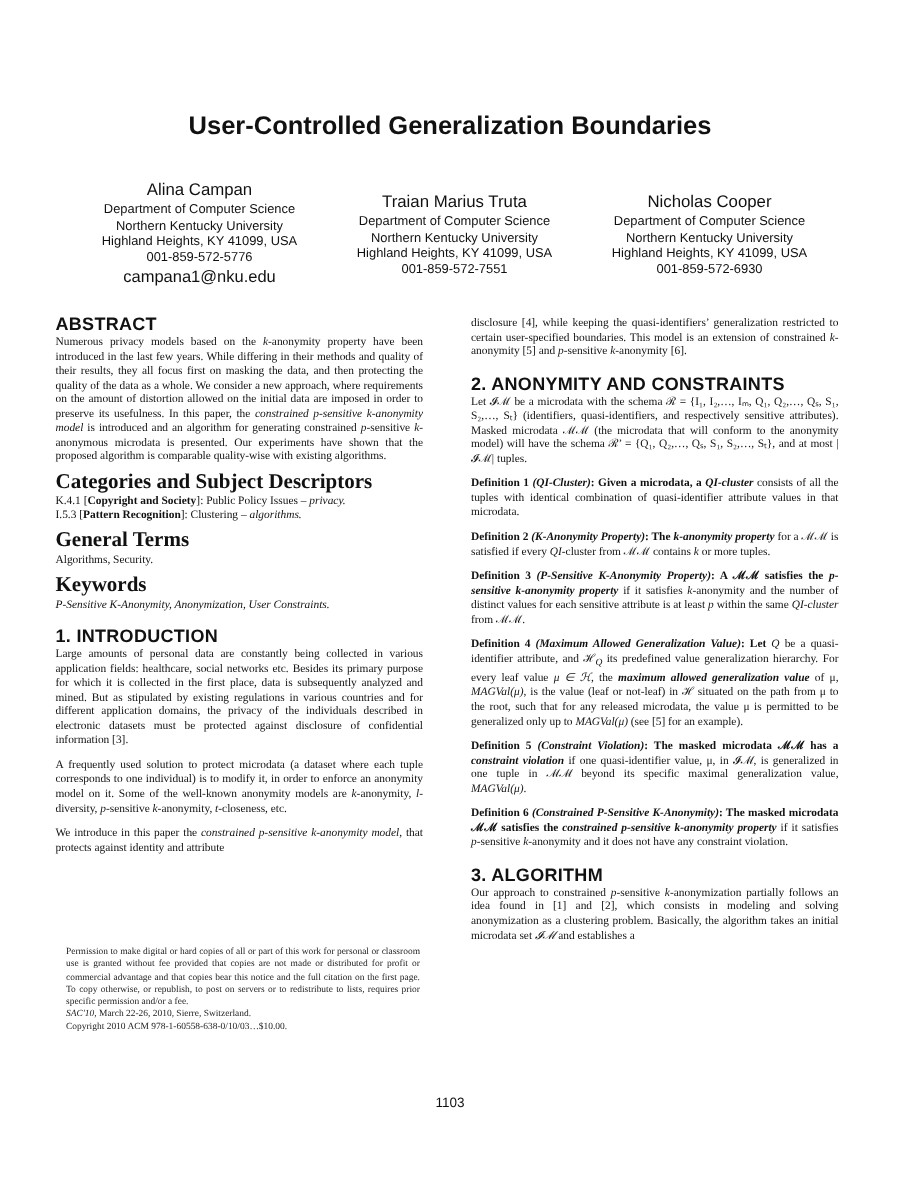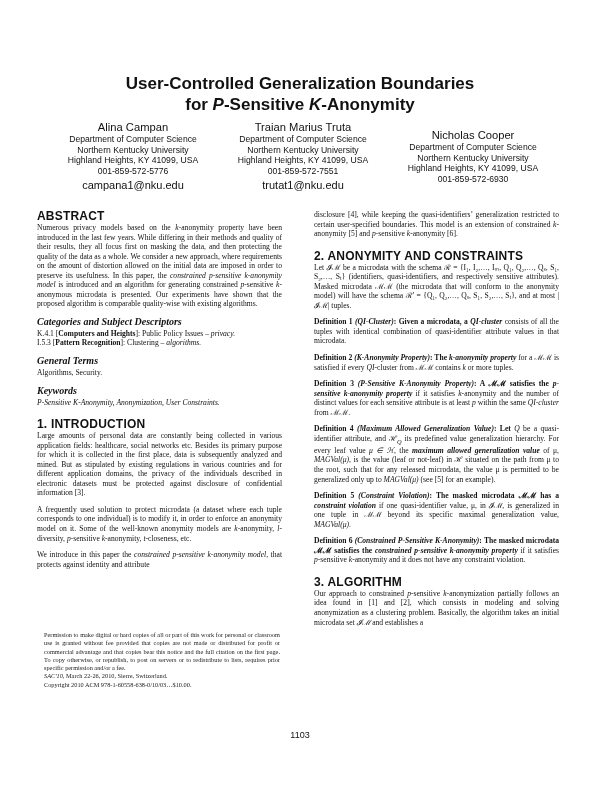--- a/index.html
+++ b/index.html
@@ -10,72 +10,70 @@
   .title i { font-style: italic; }
   .authors { position: absolute; top: 121px; left: 48px; width: 510px; display: flex; justify-content: space-between; align-items: center; }
   .author { width: 170px; text-align: center; font-family: "Liberation Sans", sans-serif; color: #111; }
   .author .name { font-size: 11.2px; line-height: 13px; }
   .author .line { font-size: 8.6px; line-height: 10.5px; }
   .author .email { font-size: 11px; line-height: 13px; margin-top: 3px; }
   .col { position: absolute; top: 210px; width: 245px; font-family: "Liberation Serif", serif; font-size: 7.6px; line-height: 9.55px; text-align: justify; color: #111; }
   .col.left { left: 37px; }
   .col.right { left: 314px; }
   .h1 { font-family: Liberation Sans, sans-serif; font-weight: bold; font-size: 12px; line-height: 12px; margin: 0 0 1px 0; letter-spacing: 0.2px; }
-  .h2 { font-family: "Liberation Serif", serif; font-weight: bold; font-size: 10px; line-height: 12px; margin: 0 0 1px 0; font-style: italic; }
+  .h2 { font-family: "Liberation Serif", serif; font-weight: bold; font-size: 14px; line-height: 12px; margin: 0 0 1px 0; }
   p { margin: 0; }
   .gap { height: 7px; }
   .gap-lg { height: 11px; }
   .it { font-style: italic; }
   .bf { font-weight: bold; }
   .bi { font-weight: bold; font-style: italic; }
   .perm { position: absolute; left: 44px; top: 631px; width: 236px; font-family: "Liberation Serif", serif; font-size: 6.3px; line-height: 8.3px; text-align: justify; color: #222; }
   .pagenum { position: absolute; left: 0; width: 600px; top: 730px; text-align: center; font-family: "Liberation Sans", sans-serif; font-size: 9px; color: #111; }
 </style>
 </head>
 <body>
 
 <div class="page">
 
   <div class="title">
     <div>User-Controlled Generalization Boundaries</div>
-    <div><span>for </span><i>P</i><span>-Sensitive </span><i>K</i><span>-Anonymity</span></div>
   </div>
 
   <div class="authors">
     <div class="author">
       <div class="name">Alina Campan</div>
       <div class="line">Department of Computer Science</div>
       <div class="line">Northern Kentucky University</div>
       <div class="line">Highland Heights, KY 41099, USA</div>
       <div class="line">001-859-572-5776</div>
       <div class="email">campana1@nku.edu</div>
     </div>
     <div class="author">
       <div class="name">Traian Marius Truta</div>
       <div class="line">Department of Computer Science</div>
       <div class="line">Northern Kentucky University</div>
       <div class="line">Highland Heights, KY 41099, USA</div>
       <div class="line">001-859-572-7551</div>
-      <div class="email">trutat1@nku.edu</div>
     </div>
     <div class="author">
       <div class="name">Nicholas Cooper</div>
       <div class="line">Department of Computer Science</div>
       <div class="line">Northern Kentucky University</div>
       <div class="line">Highland Heights, KY 41099, USA</div>
       <div class="line">001-859-572-6930</div>
     </div>
   </div>
 
   <div class="col left">
     <div class="h1">ABSTRACT</div>
     <p><span>Numerous privacy models based on the </span><span class="it">k</span><span>-anonymity property have been introduced in the last few years. While differing in their methods and quality of their results, they all focus first on masking the data, and then protecting the quality of the data as a whole. We consider a new approach, where requirements on the amount of distortion allowed on the initial data are imposed in order to preserve its usefulness. In this paper, the </span><span class="it">constrained p-sensitive k-anonymity model</span><span> is introduced and an algorithm for generating constrained </span><span class="it">p</span><span>-sensitive </span><span class="it">k</span><span>-anonymous microdata is presented. Our experiments have shown that the proposed algorithm is comparable quality-wise with existing algorithms.</span></p>
     <div class="gap"></div>
     <div class="h2">Categories and Subject Descriptors</div>
-    <p><span>K.4.1 [</span><span class="bf">Computers and Heights</span><span>]: Public Policy Issues – </span><span class="it">privacy.</span></p>
+    <p><span>K.4.1 [</span><span class="bf">Copyright and Society</span><span>]: Public Policy Issues – </span><span class="it">privacy.</span></p>
     <p><span>I.5.3 [</span><span class="bf">Pattern Recognition</span><span>]: Clustering – </span><span class="it">algorithms.</span></p>
     <div class="gap"></div>
     <div class="h2">General Terms</div>
     <p>Algorithms, Security.</p>
     <div class="gap"></div>
     <div class="h2">Keywords</div>
     <p class="it"><span>P</span><span>-Sensitive </span><span>K</span><span>-Anonymity, Anonymization, User Constraints.</span></p>
     <div class="gap-lg"></div>
     <div class="h1">1.  INTRODUCTION</div>
     <p>Large amounts of personal data are constantly being collected in various application fields: healthcare, social networks etc. Besides its primary purpose for which it is collected in the first place, data is subsequently analyzed and mined. But as stipulated by existing regulations in various countries and for different application domains, the privacy of the individuals described in electronic datasets must be protected against disclosure of confidential information [3].</p>

